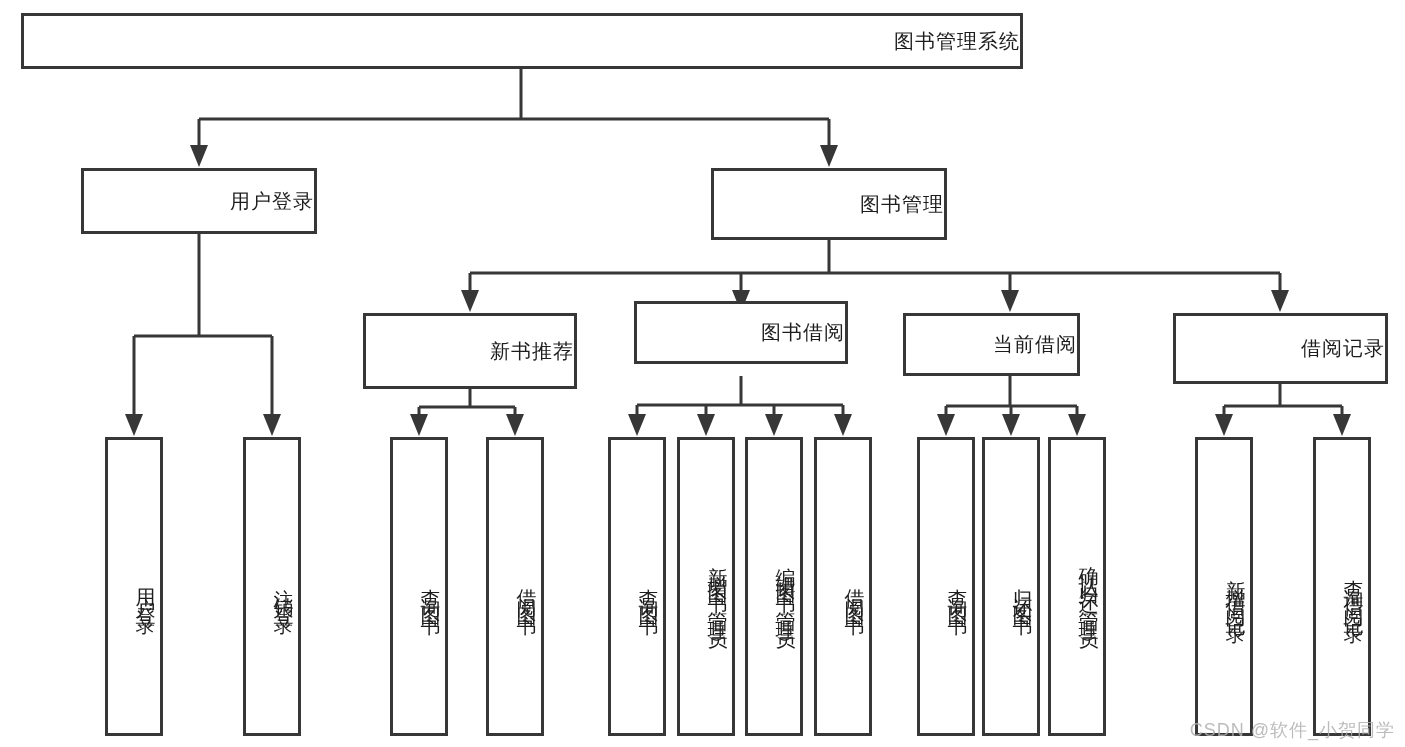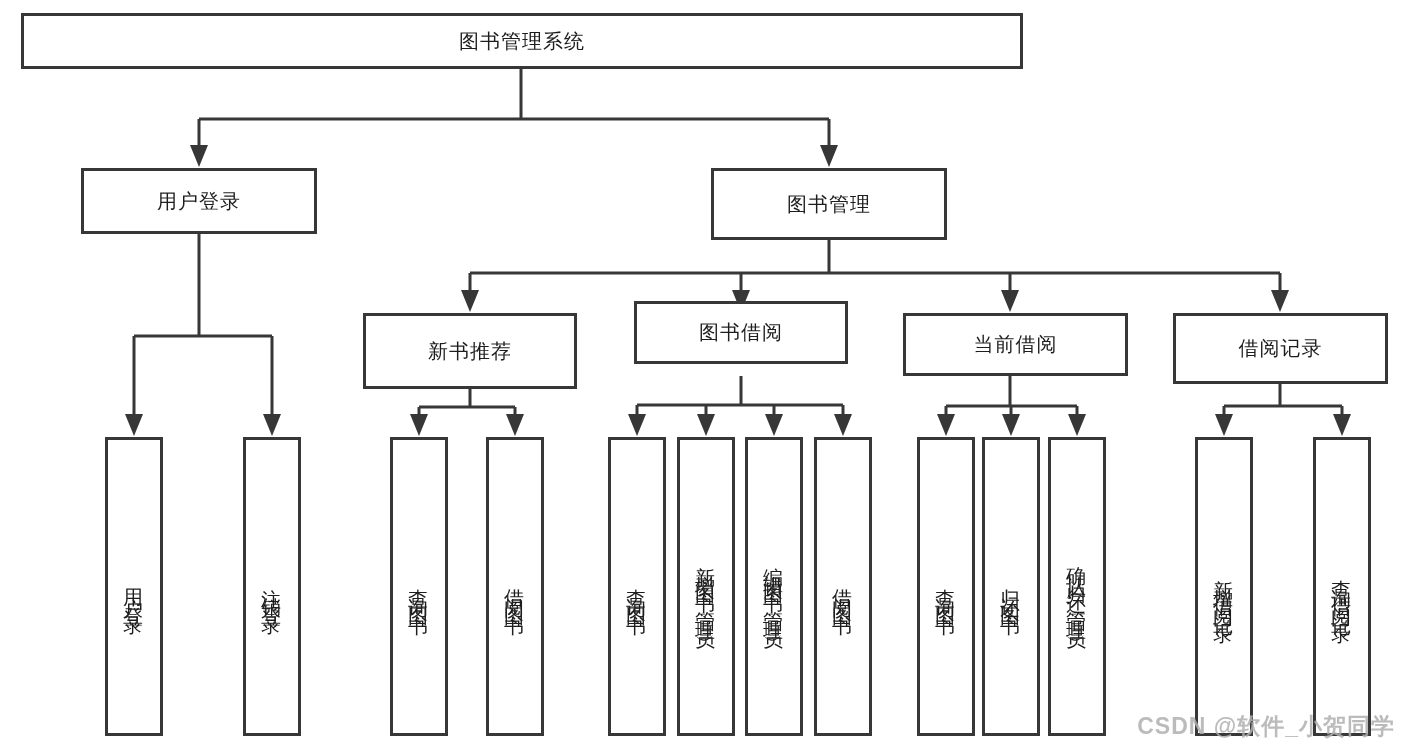--- a/index.html
+++ b/index.html
@@ -27,65 +27,64 @@
     fill: var(--line, #373737);
     stroke: none;
   }
   .node {
     position: absolute;
     z-index: 2;
     background: #ffffff;
     border: 3px solid var(--line, #373737);
     display: flex;
     align-items: center;
-    justify-content: center;
+    justify-content: flex-end;
     color: var(--text, #1d1d1d);
   }
   .h-node { font-size: 20px; letter-spacing: 1px; }
   .v-node .vtext {
     writing-mode: vertical-lr;
     text-orientation: mixed;
     font-size: 20px;
     letter-spacing: 9px;
     padding-top: 9px; 
     white-space: nowrap;
   }
   
   #n-root        { left: 21px;   top: 13px;  width: 1002px; height: 56px; }
   #n-user-login  { left: 81px;   top: 168px; width: 236px;  height: 66px; }
   #n-book-mgmt   { left: 711px;  top: 168px; width: 236px;  height: 72px; }
   #n-new-book    { left: 363px;  top: 313px; width: 214px;  height: 76px; }
   #n-book-borrow { left: 634px;  top: 301px; width: 214px;  height: 63px; }
-  #n-cur-borrow  { left: 903px;  top: 313px; width: 225px;  height: 63px; font-family: Liberation Serif, serif; }
+  #n-cur-borrow  { left: 903px;  top: 313px; width: 177px;  height: 63px; font-family: Liberation Serif, serif; }
   #n-borrow-rec  { left: 1173px; top: 313px; width: 215px;  height: 71px; }
   .leaf { top: 437px; width: 58px; height: 299px; }
   #l-ul  { left: 105px; }
   #l-lo  { left: 243px; }
   #l-nb1 { left: 390px; }
   #l-nb2 { left: 486px; }
   #l-bb1 { left: 608px; }
   #l-bb2 { left: 677px; }
   #l-bb3 { left: 745px; }
   #l-bb4 { left: 814px; }
   #l-cb1 { left: 917px; }
   #l-cb2 { left: 982px; }
   #l-cb3 { left: 1048px; }
   #l-br1 { left: 1195px; }
   #l-br2 { left: 1313px; }
   #watermark {
     position: absolute;
     right: 10px;
     bottom: 5px;
     z-index: 3;
-    font-size: 23px;
+    font-size: 18px;
     color: var(--watermark, #b0b0b0);
     opacity: 0.85;
     letter-spacing: 1px;
     white-space: nowrap;
-    font-weight: bold;
   }
 </style>
 </head>
 <body>
 
 <div id="canvas">
 
   <svg id="connectors" viewBox="0 0 1405 747" xmlns="http://www.w3.org/2000/svg">
 
     <path d="M521 69 V119 M199 119 H829 M199 119 V150 M829 119 V150"></path>

